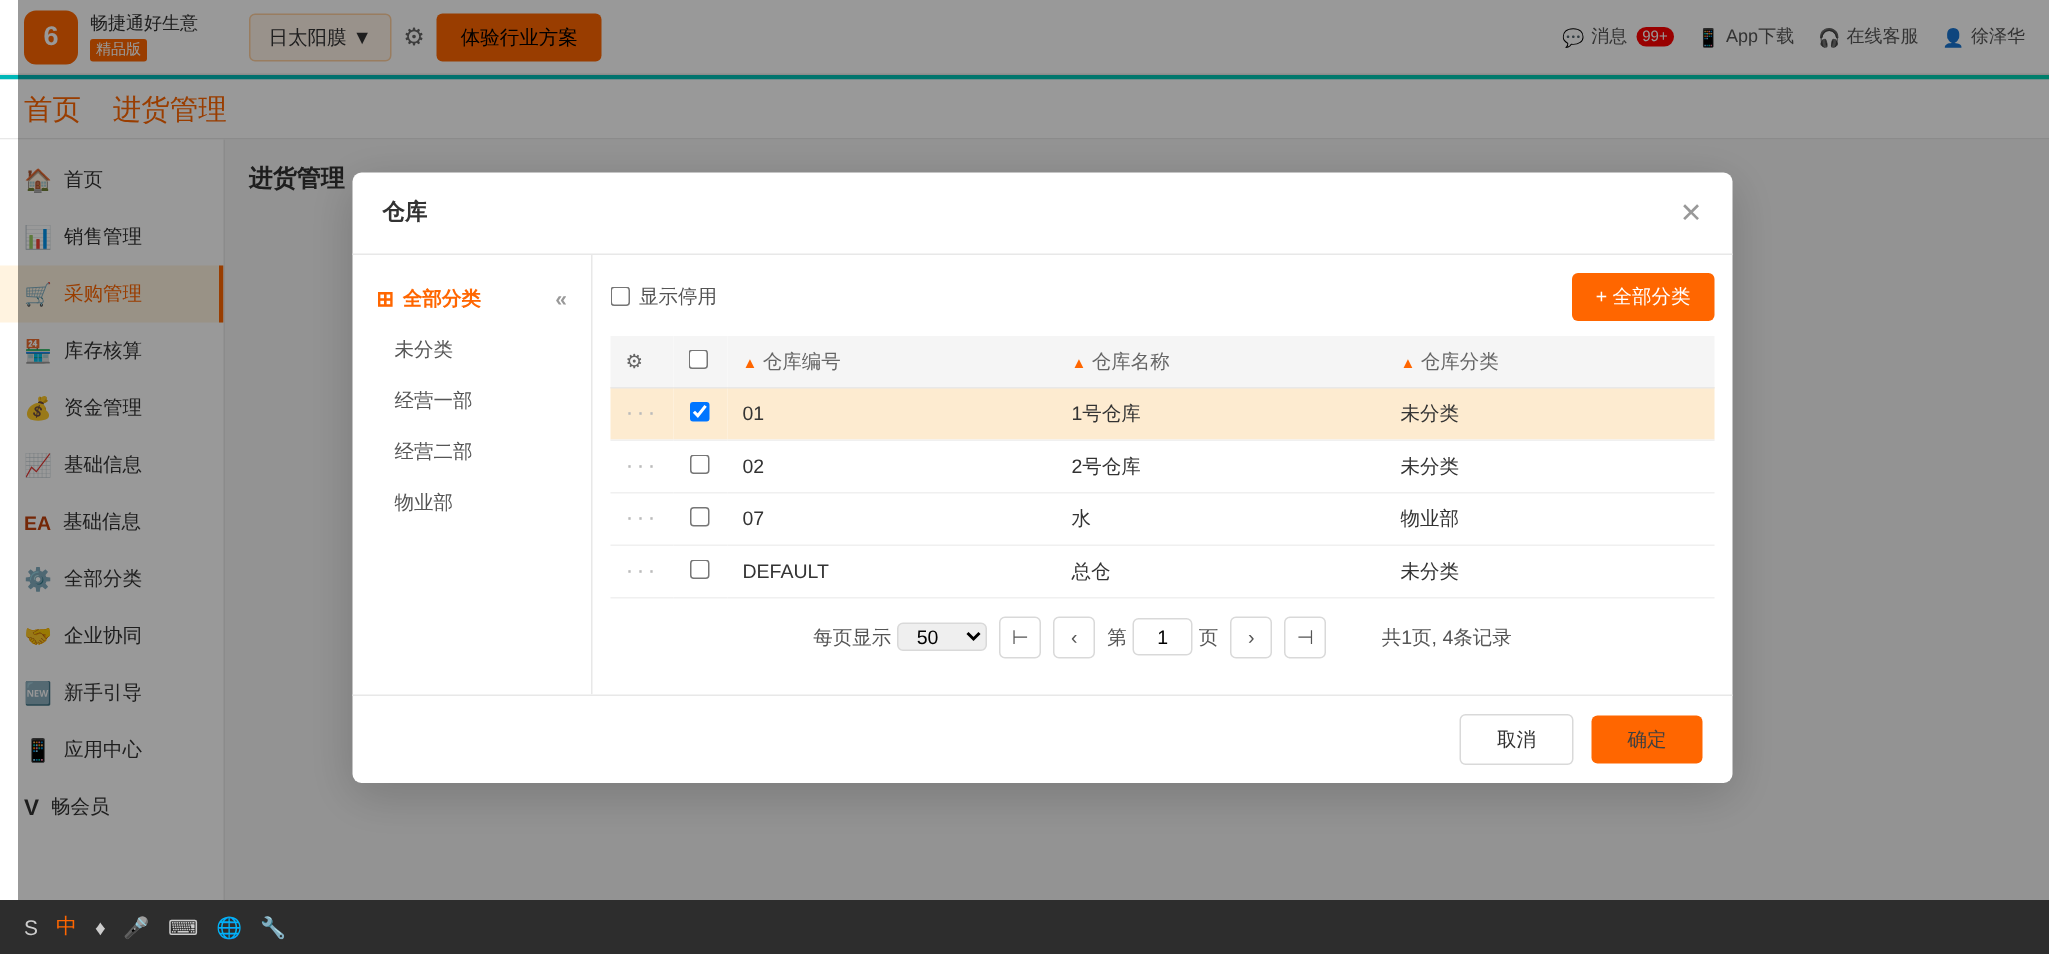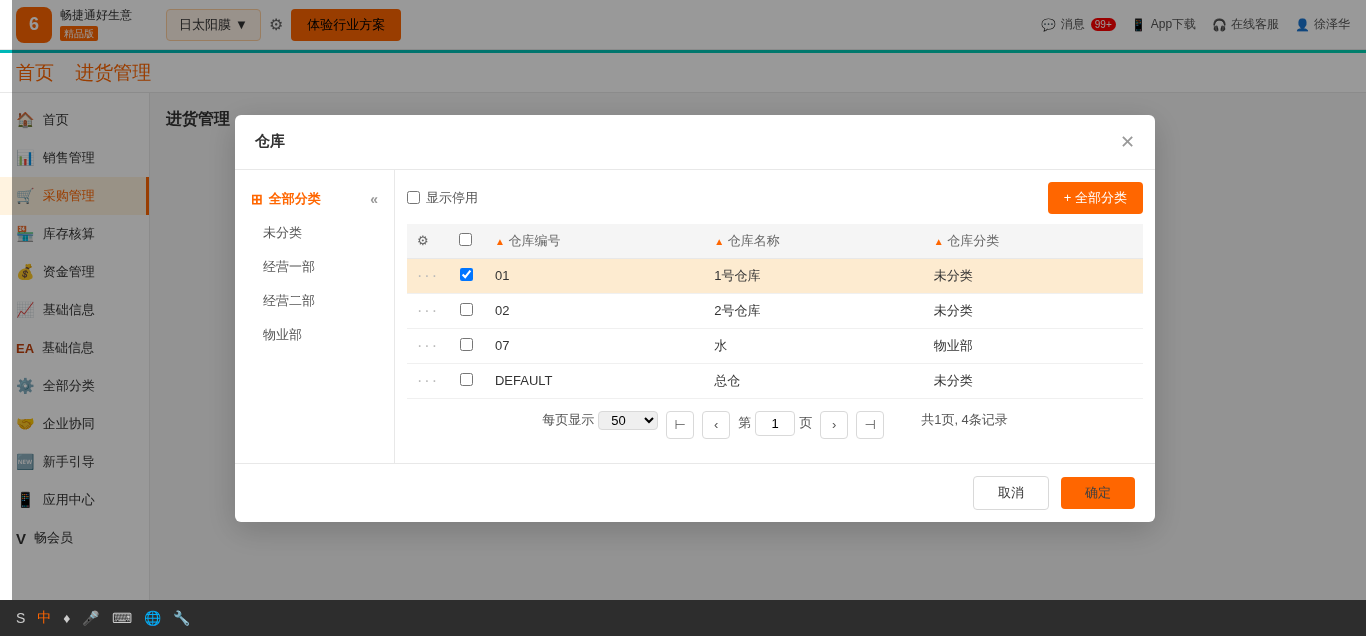--- a/index.html
+++ b/index.html
@@ -183,21 +183,21 @@
       padding: 8px 10px; border-bottom: 1px solid #f0f0f0; color: #333;
     }
     .data-table tr.active-row td { background: #fdebd0; }
     .th-settings { width: 40px; text-align: center; }
     .th-check { width: 36px; text-align: center; }
     .sort-icon { color: #f60; font-size: 10px; }
     .actions-col { color: #ccc; font-size: 16px; letter-spacing: 2px; }
 
     
     .pagination {
-      display: flex; align-items: flex-start; justify-content: center;
+      display: flex; align-items: center; justify-content: center;
       gap: 8px; padding: 12px 0; margin-top: auto;
     }
     .page-size-select {
       display: flex; align-items: center; gap: 4px; color: #555;
     }
     .page-size-select select {
       border: 1px solid #d9d9d9; border-radius: 4px; padding: 0 8px; font-size: 13px;
     }
     .page-nav-btn {
       border: 1px solid #d9d9d9; background: #fff; border-radius: 4px;

